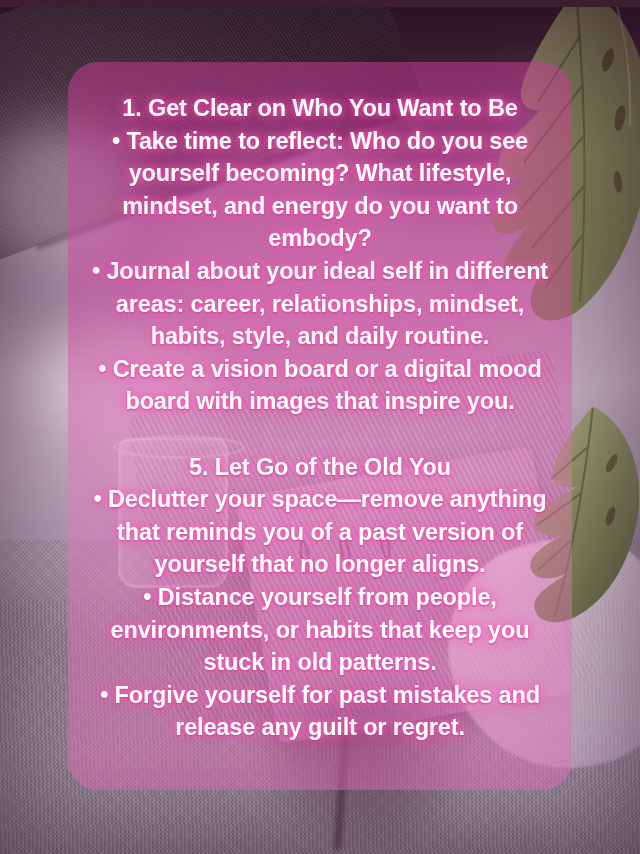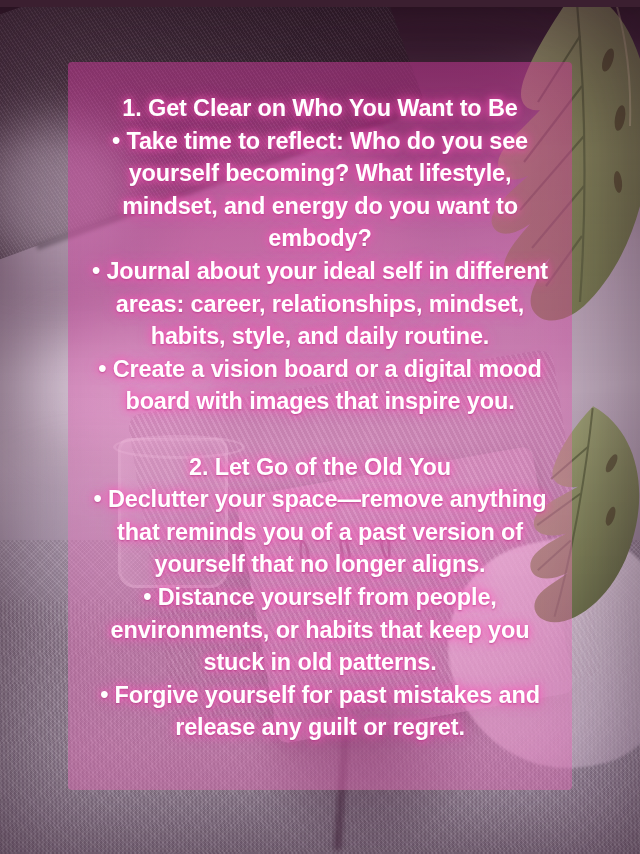--- a/index.html
+++ b/index.html
@@ -185,21 +185,21 @@
   .topbar {
     position:absolute; left:0; top:0; width:640px; height:7px;
     background:#3b1f30;
   }
 
   
   .card {
     position:absolute;
     left:68px; top:62px;
     width:504px; height:728px;
-    border-radius:4px;
+    border-radius:30px;
     background:linear-gradient(180deg,
         rgba(196,60,150,0.52) 0%,
         rgba(205,80,160,0.50) 38%,
         rgba(226,120,186,0.46) 58%,
         rgba(222,108,178,0.48) 100%);
     backdrop-filter:saturate(1.25);
     overflow:hidden;
     padding:30px 14px 0;
   }
 
@@ -317,19 +317,19 @@
   </div>
 
   <div class="card">
     <p class="text-block section">1. Get Clear on Who You Want to Be
 • Take time to reflect: Who do you see yourself becoming? What lifestyle, mindset, and energy do you want to embody?
 • Journal about your ideal self in different areas: career, relationships, mindset, habits, style, and daily routine.
 • Create a vision board or a digital mood board with images that inspire you.</p>
 
     <div class="spacer"></div>
 
-    <p class="text-block section">2. Let Go of the Old You
+    <p class="text-block section">5. Let Go of the Old You
 • Declutter your space—remove anything that reminds you of a past version of yourself that no longer aligns.
 • Distance yourself from people, environments, or habits that keep you stuck in old patterns.
 • Forgive yourself for past mistakes and release any guilt or regret.</p>
   </div>
 
 </div>
 
 </body></html>

